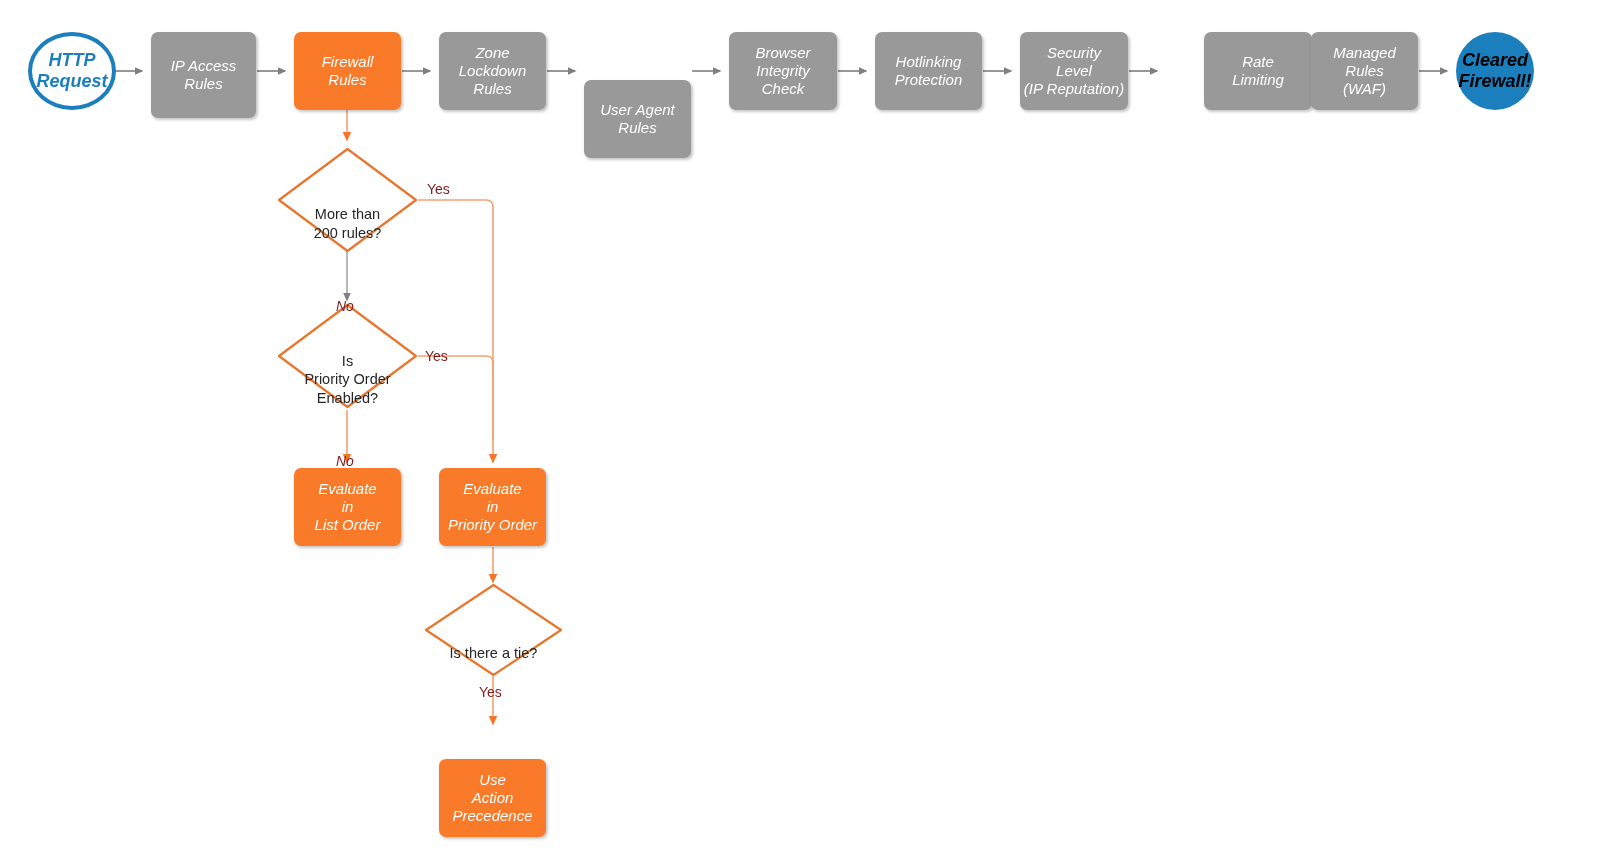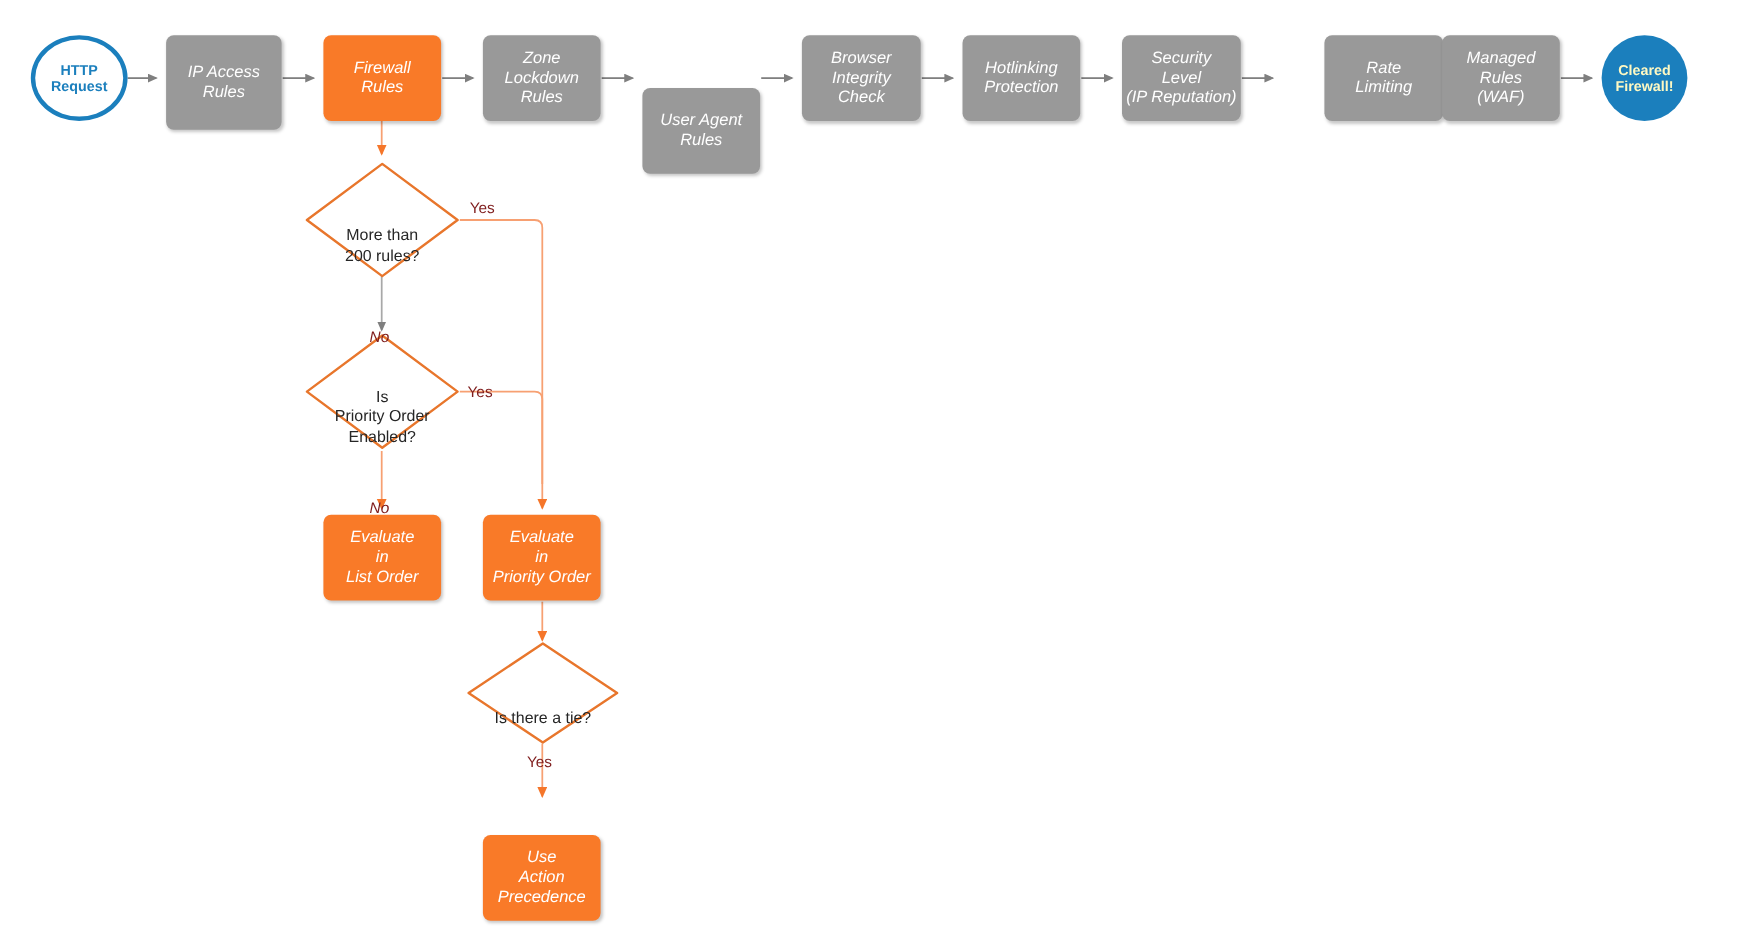--- a/index.html
+++ b/index.html
@@ -42,31 +42,32 @@
     font-style: italic;
     font-size: 15px;
     color: #ffffff;
     box-shadow: 1.5px 2px 3px rgba(0,0,0,0.22);
   }
   .box.gray   { background: #999999; }
   .box.orange { background: #f97a28; }
 
   .circle {
     border-radius: 50%;
+    font-style: italic;
     font-weight: bold;
-    font-size: 13px;
+    font-size: 18px;
   }
   .circle.outline {
     background: #ffffff;
     border: 4px solid #1b7fbd;
     color: #1b7fbd;
   }
   .circle.filled {
     background: #1b7fbd;
-    color: #fef9c3;
+    color: #000000;
   }
 
   
   .diamond {
     position: absolute;
     display: flex;
     align-items: center;
     justify-content: center;
   }
   .diamond .dshape {

